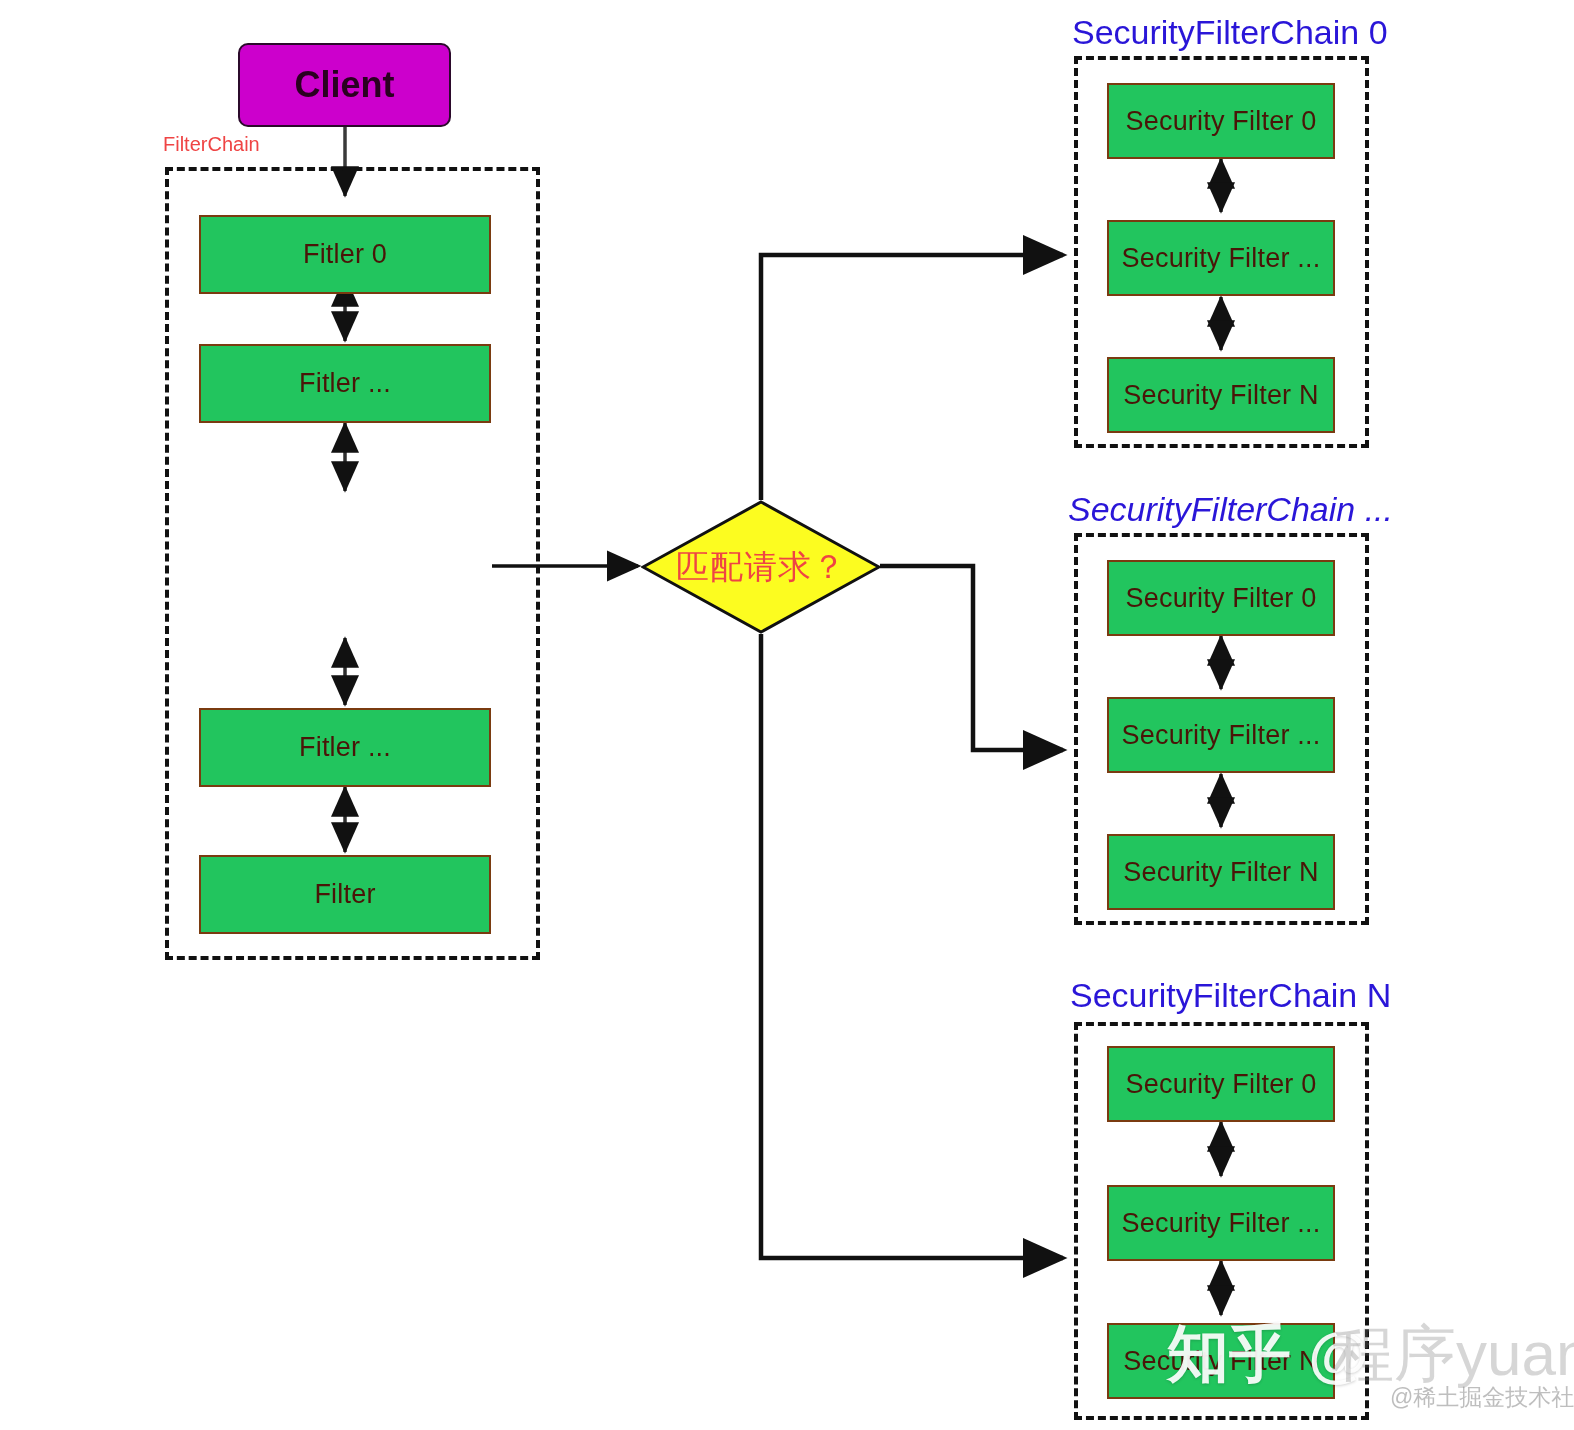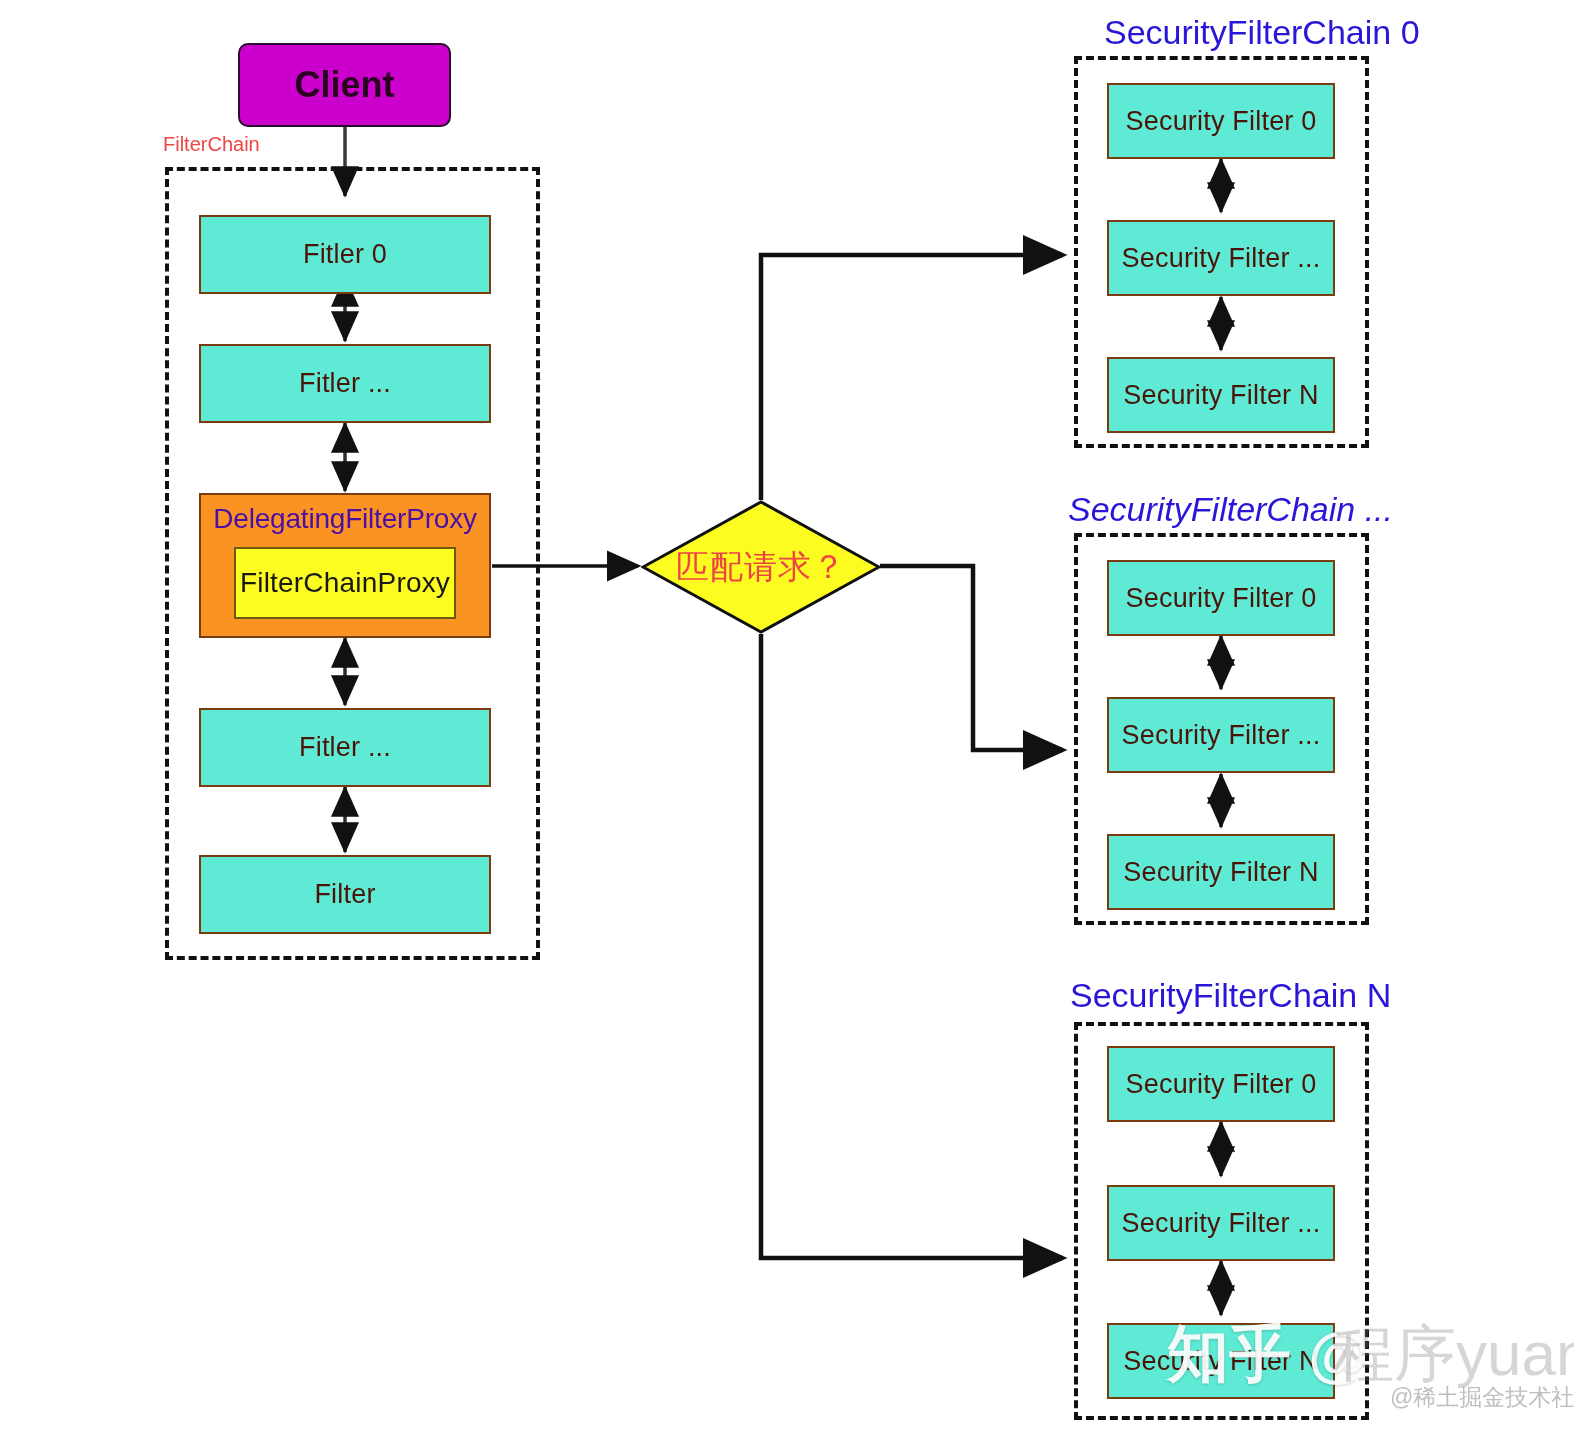--- a/index.html
+++ b/index.html
@@ -22,21 +22,21 @@
   .node {
     position: absolute;
     box-sizing: border-box;
     display: flex;
     align-items: center;
     justify-content: center;
     text-align: center;
   }
 
   .filter-box {
-    background: #5eead4;
+    background: #22c55e;
     border: 2px solid #7A3B10;
     color: #4A1508;
     font-size: 27px;
     letter-spacing: 0.2px;
   }
 
   .client-box {
     background: #CC00CC;
     border: 2px solid #2B0A2B;
     border-radius: 10px;
@@ -218,43 +218,37 @@
   <div class="group" style="left:165px; top:167px; width:375px; height:793px;"></div>
 
   <div class="node filter-box" style="left:199px; top:198px; width:292px; height:79px;margin-top:17px;">
     <span>Fitler 0</span>
   </div>
 
   <div class="node filter-box" style="left:199px; top:344px; width:292px; height:79px;">
     <span>Fitler ...</span>
   </div>
 
-  <div class="node filter-box proxy-box" style="left:199px; top:493px; width:292px; height:145px;">
-    <div class="proxy-title">DelegatingFilterProxy</div>
-    <div class="inner-yellow">
-      <span>FilterChainProxy</span>
-    </div>
-  </div>
 
   <div class="node filter-box" style="left:199px; top:708px; width:292px; height:79px;">
     <span>Fitler ...</span>
   </div>
 
   <div class="node filter-box" style="left:199px; top:855px; width:292px; height:79px;">
     <span>Filter</span>
   </div>
 
   <div class="diamond-wrap" style="left:641px; top:500px; width:240px; height:134px;">
     <svg width="240" height="134" viewBox="0 0 240 134" xmlns="http://www.w3.org/2000/svg">
       <polygon points="120,2 238,67 120,132 2,67" fill="#FCFC20" stroke="#111111" stroke-width="3"></polygon>
     </svg>
     <div class="diamond-text">匹配请求？</div>
   </div>
 
-  <div class="group-label blue" style="left:1072px; top:13px;margin-left:32px;">SecurityFilterChain 0</div>
+  <div class="group-label blue" style="left:1072px; top:13px;">SecurityFilterChain 0</div>
   <div class="group" style="left:1074px; top:56px; width:295px; height:392px;"></div>
 
   <div class="node filter-box" style="left:1107px; top:83px; width:228px; height:76px;">
     <span>Security Filter 0</span>
   </div>
   <div class="node filter-box" style="left:1107px; top:220px; width:228px; height:76px;">
     <span>Security Filter ...</span>
   </div>
   <div class="node filter-box" style="left:1107px; top:357px; width:228px; height:76px;">
     <span>Security Filter N</span>

